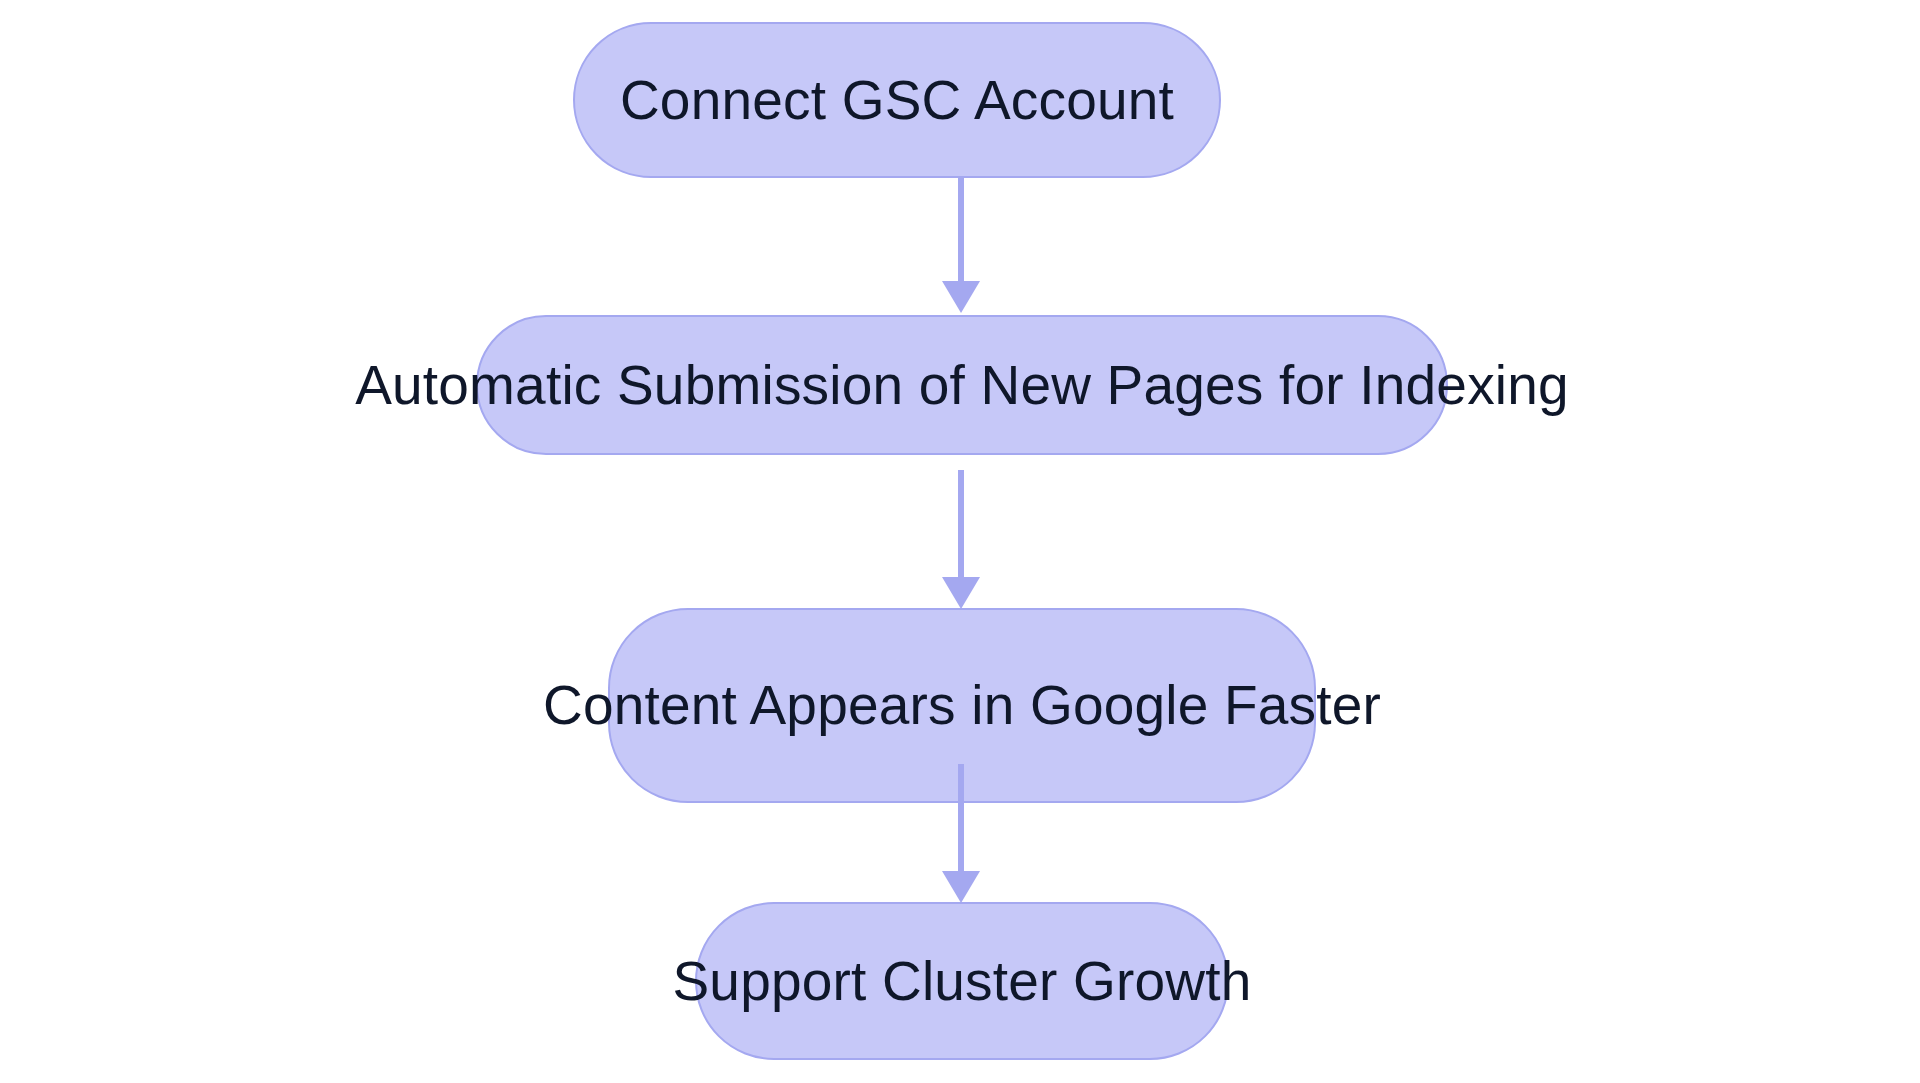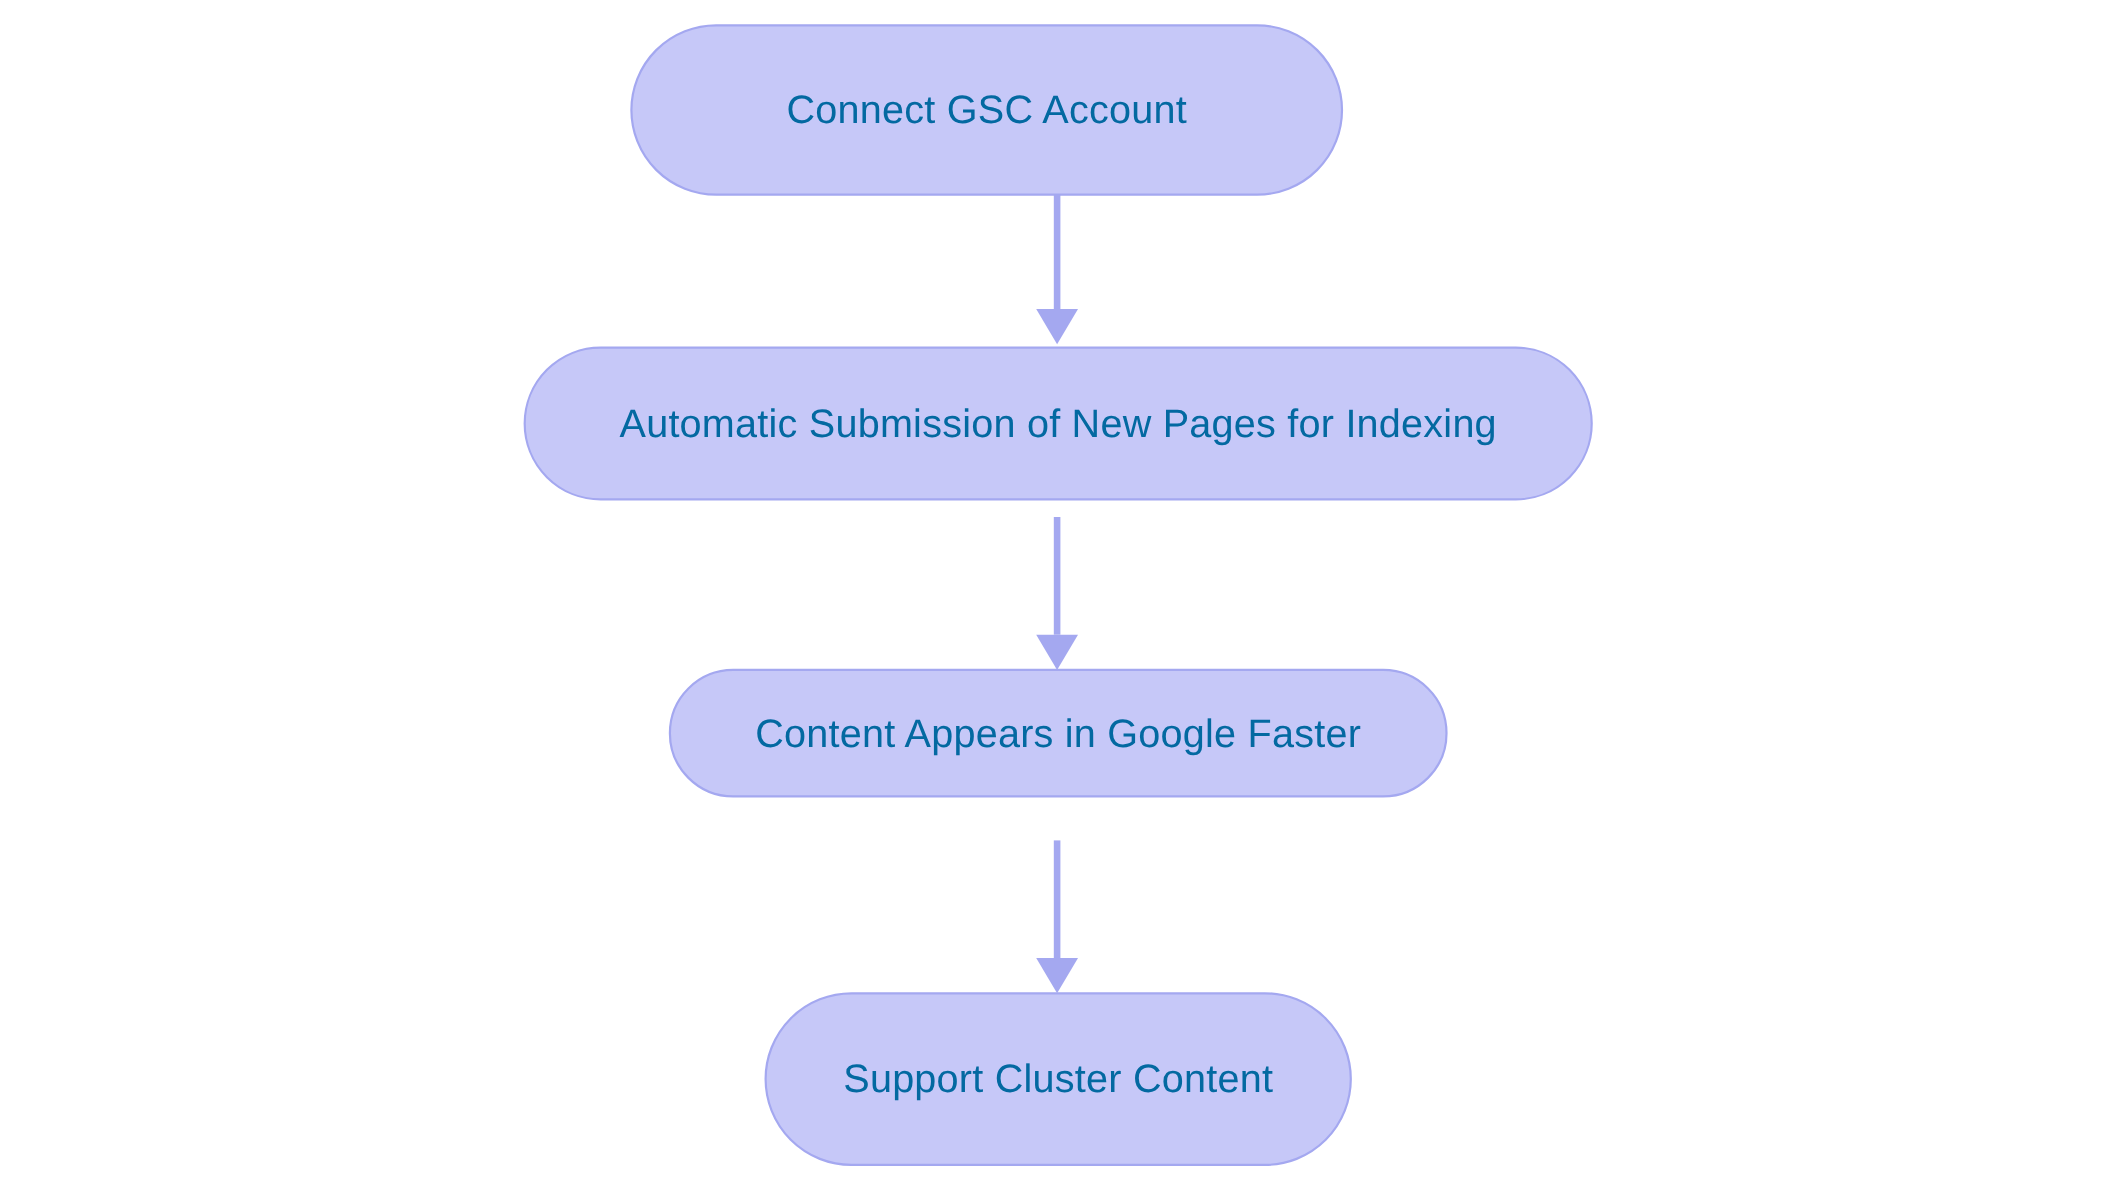--- a/index.html
+++ b/index.html
@@ -30,22 +30,22 @@
     box-sizing: border-box;
     background: #c6c8f8;
     border: 2px solid #a4a8f0;
     border-radius: 80px;
     display: flex;
     align-items: center;
     justify-content: center;
     text-align: center;
   }
   .node-label {
-    color: #0369a1;
-    font-size: 36px;
+    color: #0f172a;
+    font-size: 55px;
     font-weight: 400;
     letter-spacing: 0.2px;
     line-height: 1.1;
     white-space: nowrap;
     font-family: "Liberation Sans", "DejaVu Sans", sans-serif;
   }
   .edge {
     position: absolute;
     pointer-events: none;
   }
@@ -64,21 +64,21 @@
     width: 0;
     height: 0;
     border-left: 19px solid transparent;
     border-right: 19px solid transparent;
     border-top: 32px solid #a4a8f0;
   }
 
   
   #node-0 { left: 573px;  top: 22px;   width: 648px; height: 156px; }
   #node-1 { left: 476px;  top: 315px;  width: 972px; height: 140px; }
-  #node-2 { left: 608px;  top: 608px;  width: 708px; height: 117px; }
+  #node-2 { left: 608px;  top: 608px;  width: 708px; height: 195px; }
   #node-3 { left: 695px;  top: 902px;  width: 534px; height: 158px; }
 
   
   #edge-0 { left: 942px; top: 177px; width: 38px; height: 136px; }
   #edge-0 .edge-line { height: 104px; }
   #edge-0 .edge-head { top: 104px; }
 
   #edge-1 { left: 942px; top: 470px; width: 38px; height: 139px; }
   #edge-1 .edge-line { height: 107px; }
   #edge-1 .edge-head { top: 107px; }
@@ -114,17 +114,17 @@
     <div class="node" id="node-2">
       <span class="node-label">Content Appears in Google Faster</span>
     </div>
 
     <div class="edge" id="edge-2">
       <div class="edge-line"></div>
       <div class="edge-head"></div>
     </div>
 
     <div class="node" id="node-3">
-      <span class="node-label">Support Cluster Content</span>
+      <span class="node-label">Support Cluster Growth</span>
     </div>
 
   </div>
 </div>
 
 </body></html>

